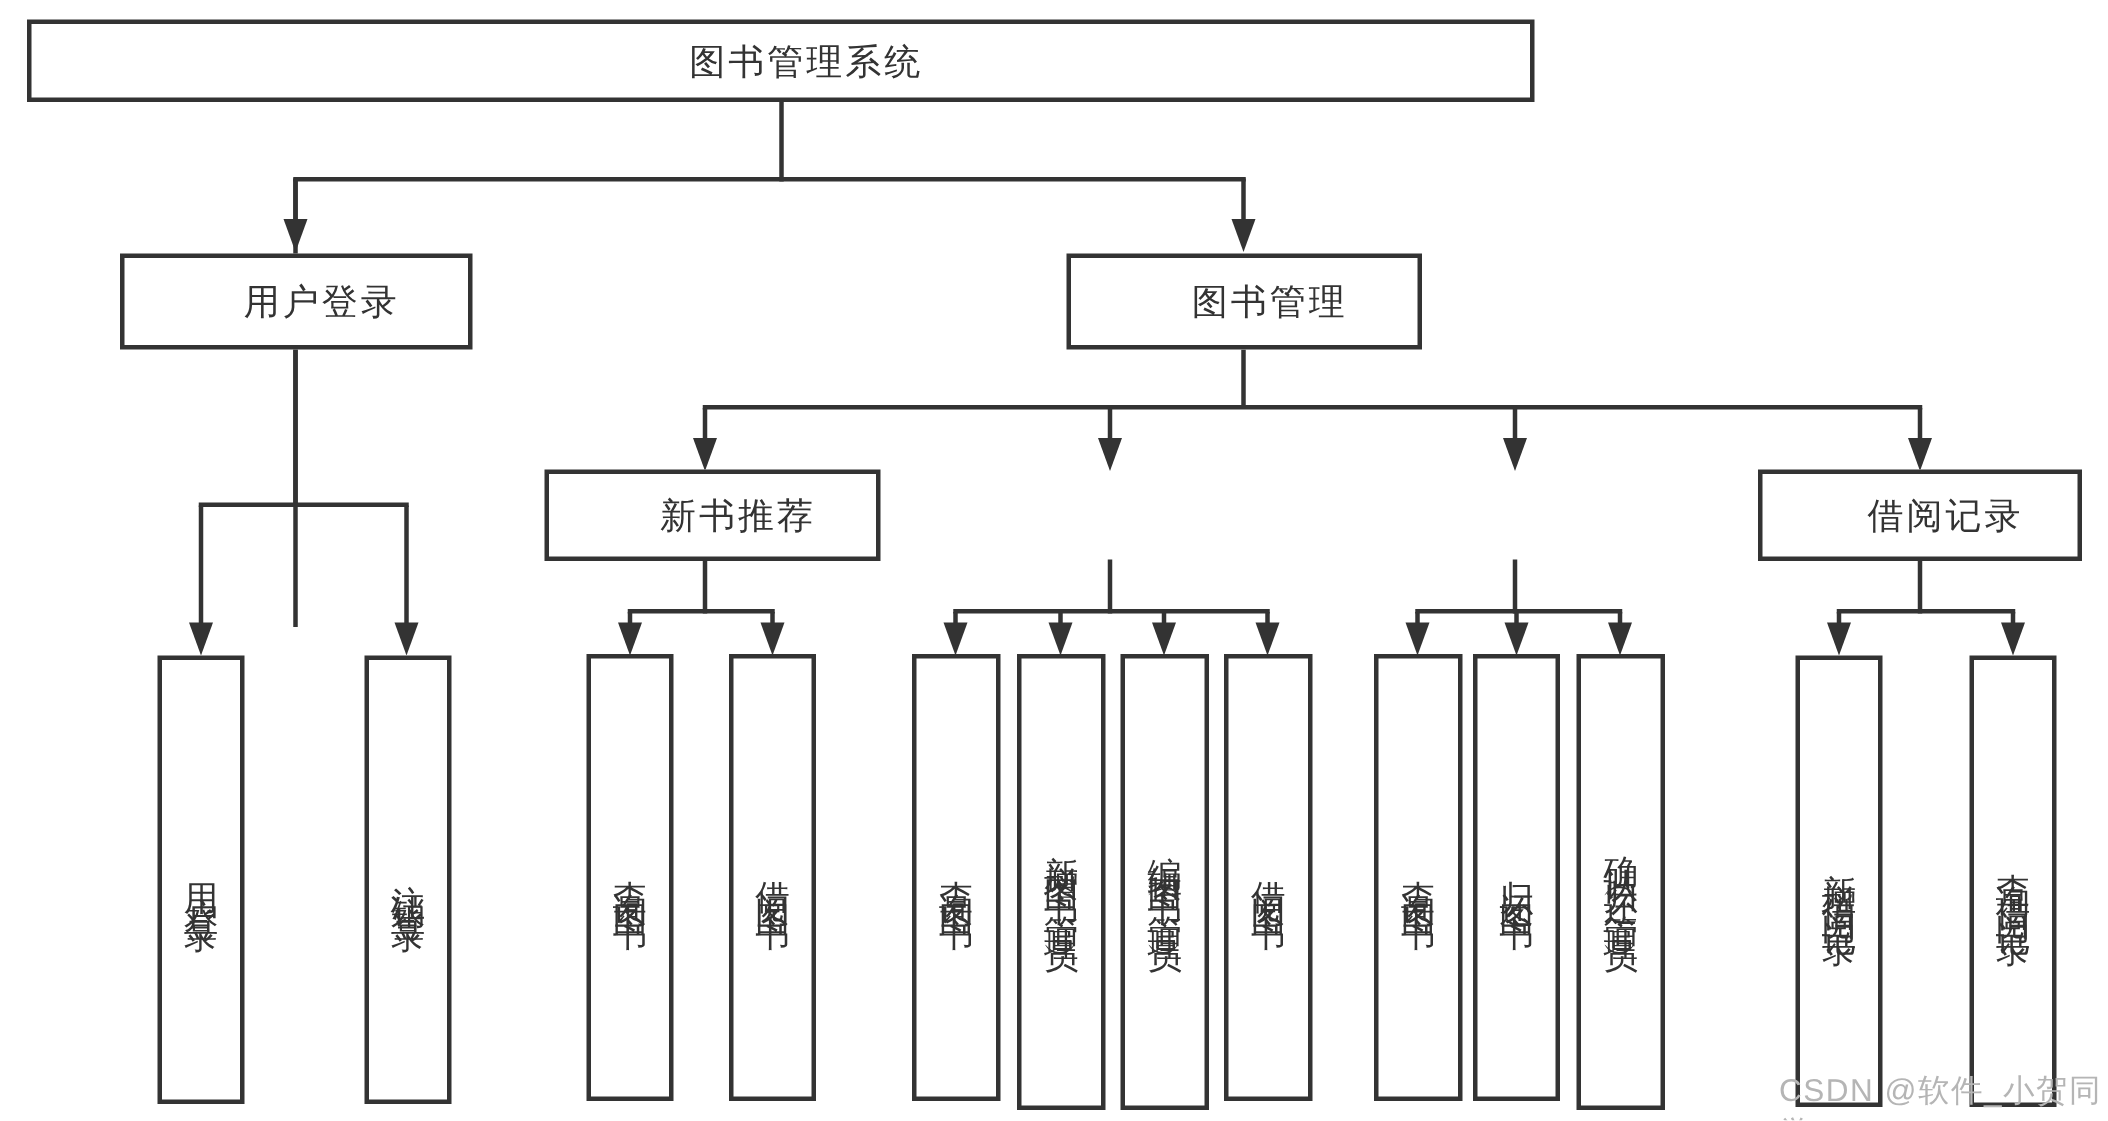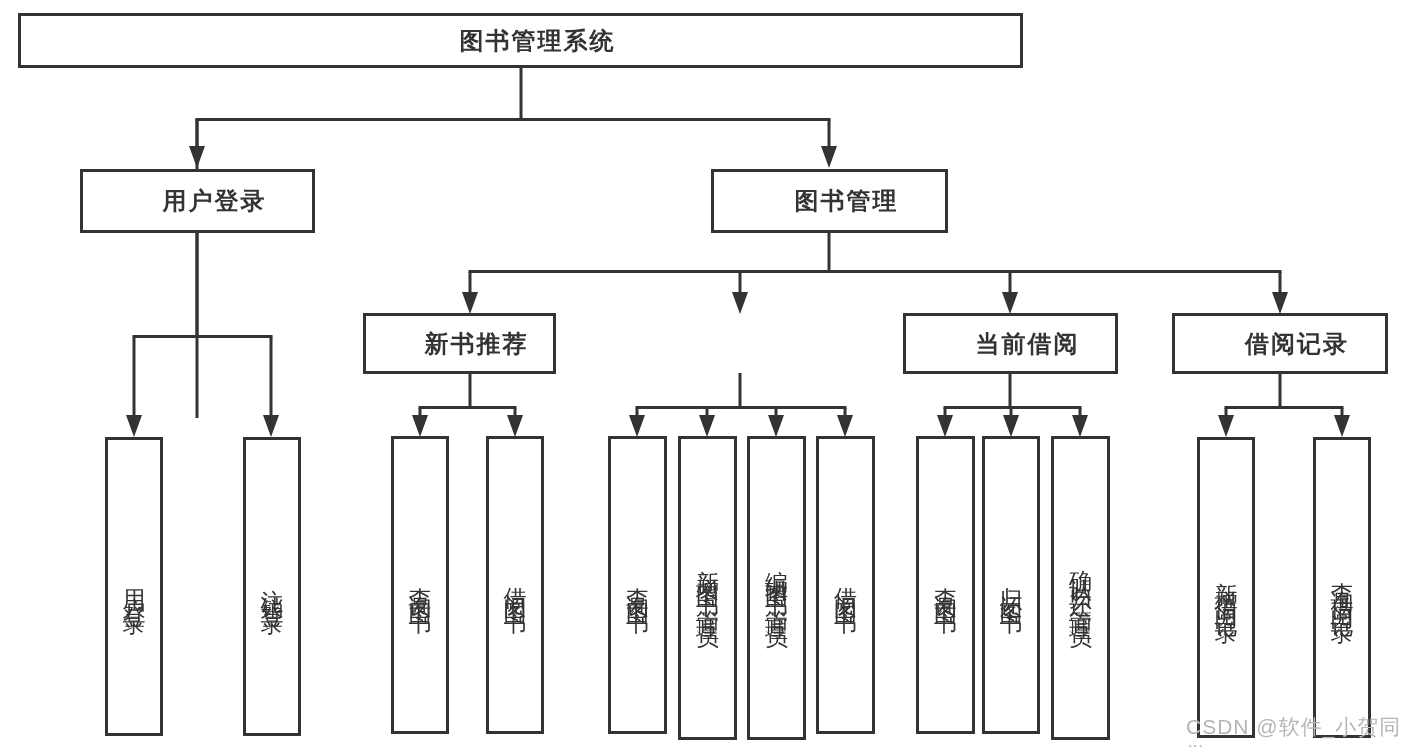--- a/index.html
+++ b/index.html
@@ -22,21 +22,21 @@
     background: #ffffff;
     border: 3px solid #333333;
     display: flex;
     align-items: center;
     justify-content: center;
     color: #333333;
     font-size: 24px;
     letter-spacing: 2px;
     white-space: nowrap;
   }
-  .hbox { font-weight: 700; padding-left: 34px; }
+  .hbox { font-weight: 400; padding-left: 34px; }
   .vbox {
     writing-mode: vertical-rl;
     text-orientation: mixed;
     font-size: 23px;
     letter-spacing: 8px;
     line-height: 1;
     white-space: normal;
   }
   #watermark {
     position: absolute;
@@ -118,22 +118,21 @@
       <polygon points="1226,437 1218,415 1234,415"></polygon>
       <polygon points="1342,437 1334,415 1350,415"></polygon>
     </g>
   </svg>
 
   <div class="box hbox" style="left:18px; top:13px; width:1005px; height:55px;">图书管理系统</div>
 
   <div class="box hbox" style="left:80px; top:169px; width:235px; height:64px;">用户登录</div>
   <div class="box hbox" style="left:711px; top:169px; width:237px; height:64px;">图书管理</div>
 
-  <div class="box hbox" style="left:363px; top:313px; width:193px; height:61px;">新书推荐</div>
-  <div class="box hbox" style="left:903px; top:313px; width:215px; height:61px;">当前借阅</div>
+  <div class="box hbox" style="left:363px; top:313px; width:224px; height:61px;">新书推荐</div>
   <div class="box hbox" style="left:1172px; top:313px; width:216px; height:61px;">借阅记录</div>
 
   <div class="box vbox" style="left:105px; top:437px; width:58px; height:299px;">用户登录</div>
   <div class="box vbox" style="left:243px; top:437px; width:58px; height:299px;">注销登录</div>
 
   <div class="box vbox" style="left:391px; top:436px; width:58px; height:298px;">查询图书</div>
   <div class="box vbox" style="left:486px; top:436px; width:58px; height:298px;">借阅图书</div>
 
   <div class="box vbox" style="left:608px; top:436px; width:59px; height:298px;">查询图书</div>
   <div class="box vbox" style="left:678px; top:436px; width:59px; height:304px;">新增图书（管理员）</div>

